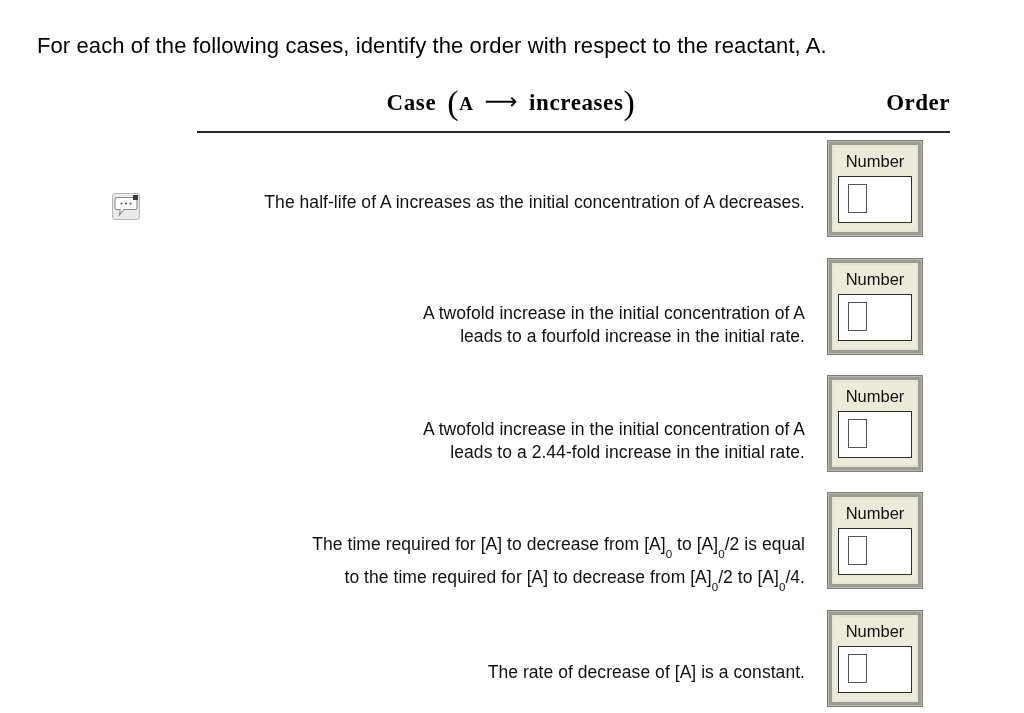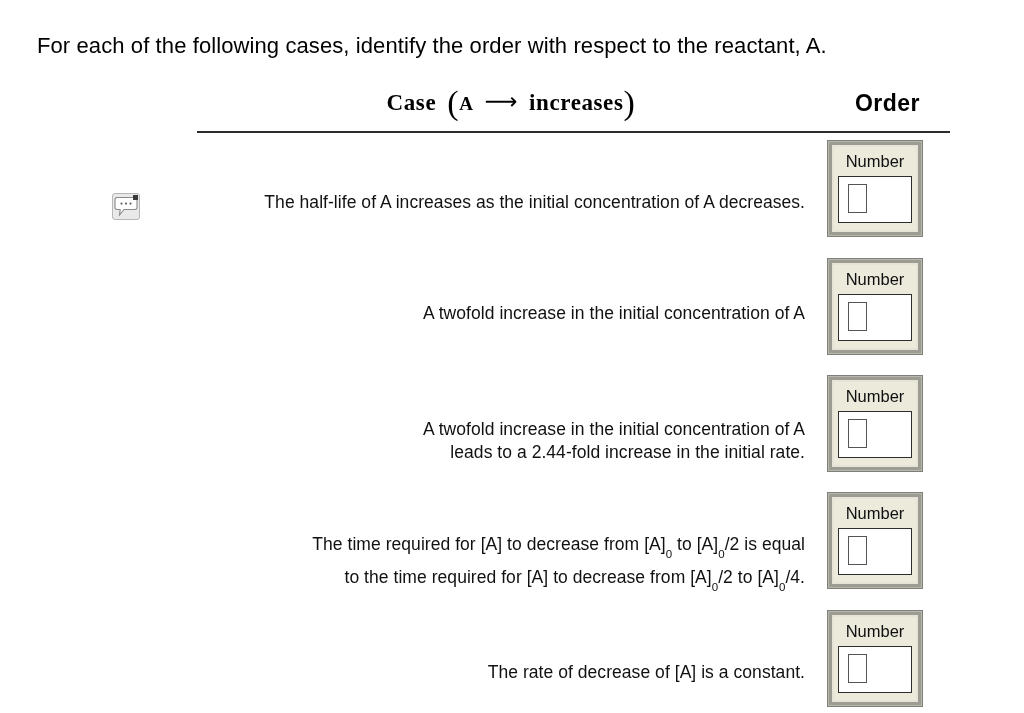--- a/index.html
+++ b/index.html
@@ -69,22 +69,22 @@
     font-size: 23px;
     font-weight: normal;
     position: relative;
     top: -1px;
   }
   .head-order {
     position: absolute;
     left: 628px;
     top: 0;
     width: 125px;
-    text-align: center;
-    font-family: Liberation Sans, sans-serif;
+    text-align: right;
+    font-family: Liberation Serif, serif;
     font-weight: bold;
     font-size: 23px;
     line-height: 34px;
     letter-spacing: 0.5px;
   }
   .head-rule {
     position: absolute;
     left: 197px;
     top: 131px;
     width: 753px;
@@ -222,20 +222,21 @@
     <div class="numbox-label">Number</div>
     <div class="numbox-field">
       <div class="numbox-caret"></div>
     </div>
   </div>
 </div>
 
 <div class="row" style="top:0;">
   <div class="case-text" style="top:302px; line-height:23px;">
     <span class="ln">A twofold increase in the initial concentration of A</span>
+    <span class="ln">leads to a fourfold increase in the initial rate.</span>
   </div>
 </div>
 <div class="numbox" style="top:258px;">
   <div class="numbox-inner">
     <div class="numbox-label">Number</div>
     <div class="numbox-field">
       <div class="numbox-caret"></div>
     </div>
   </div>
 </div>

